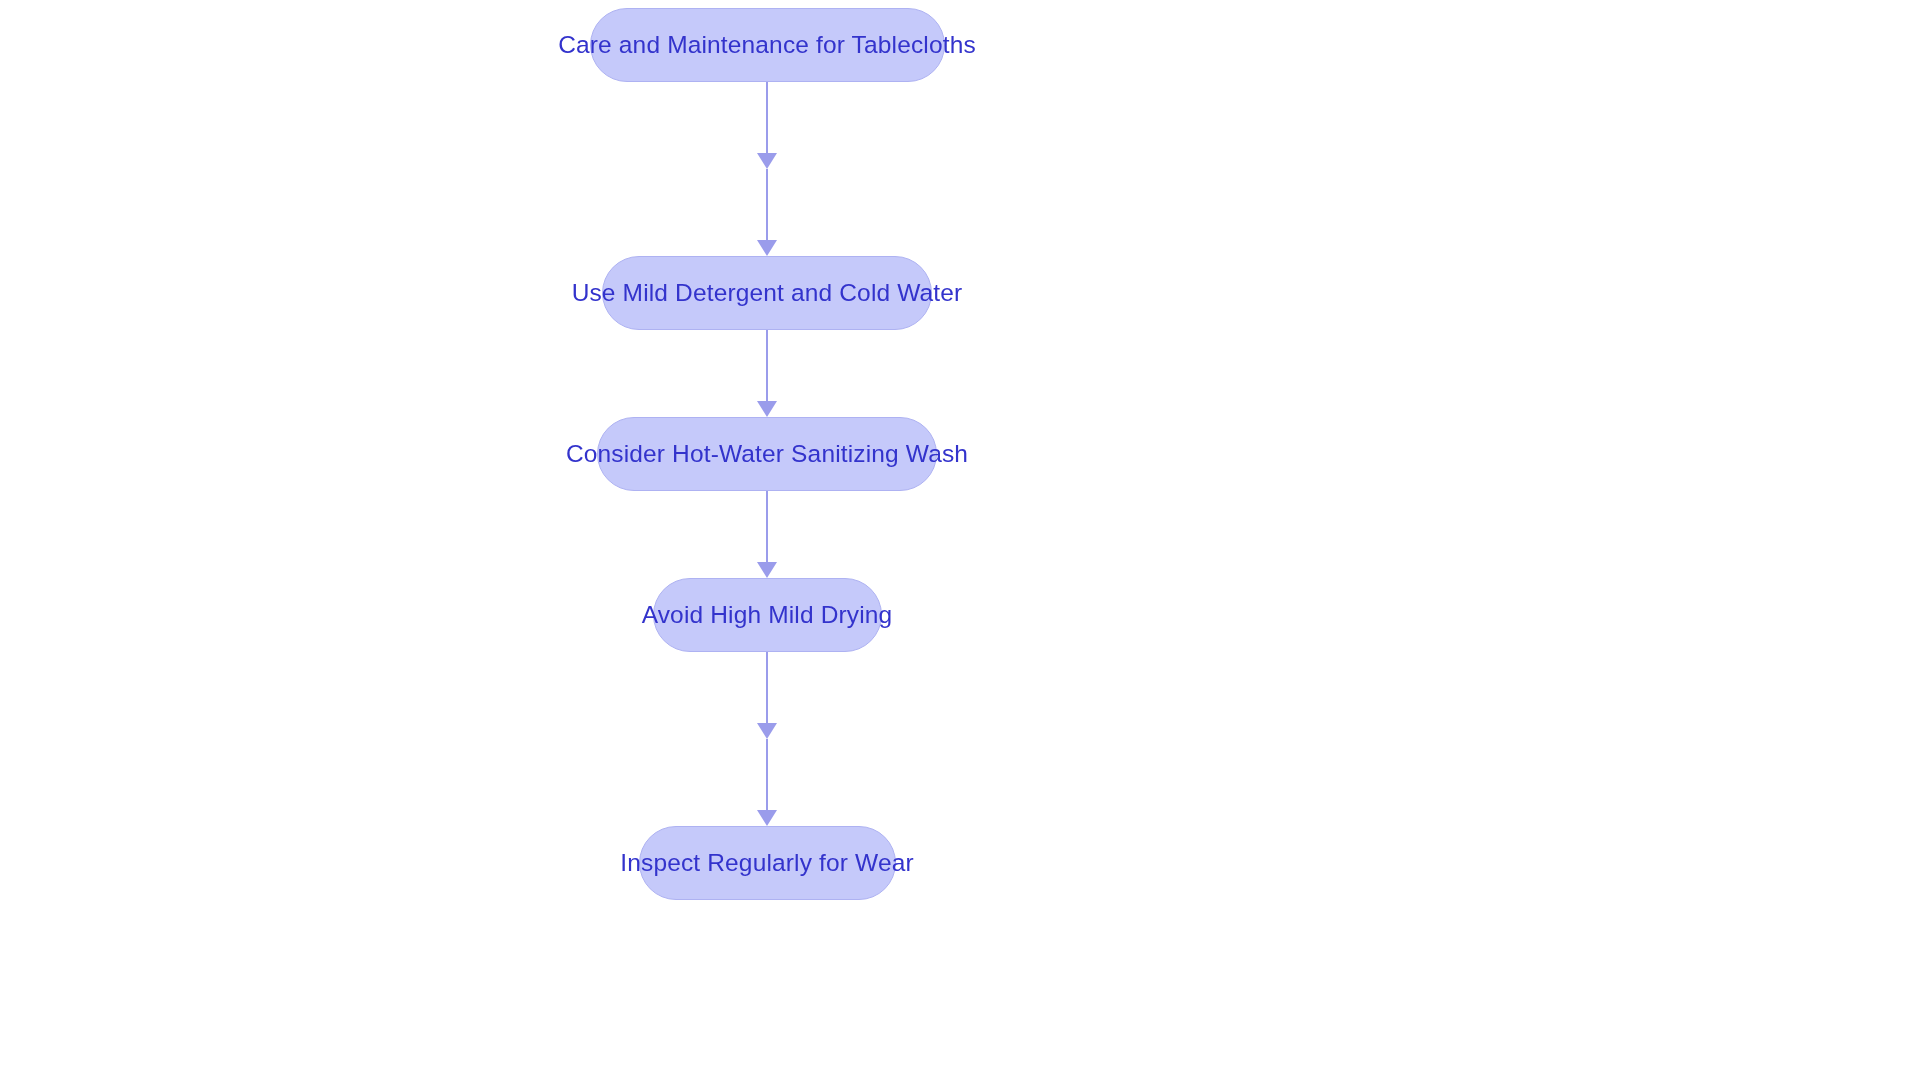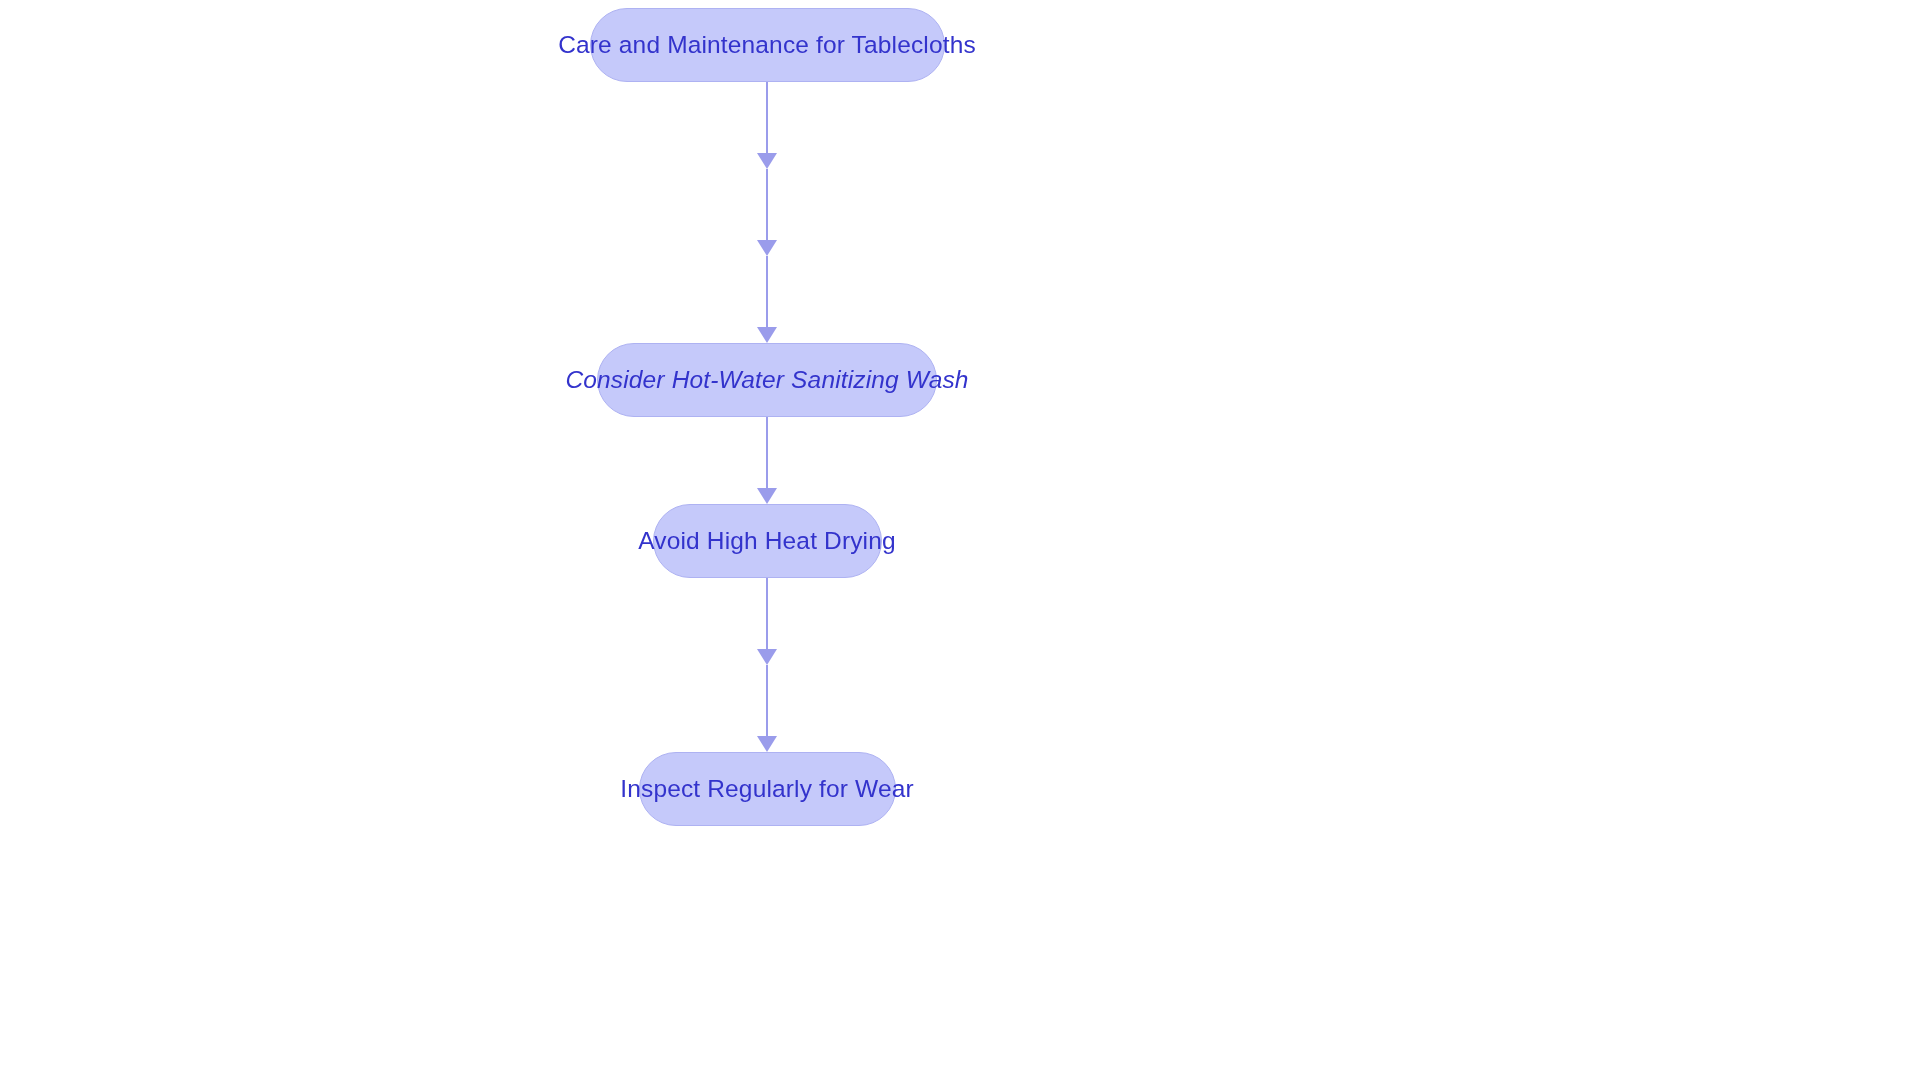--- a/index.html
+++ b/index.html
@@ -99,37 +99,40 @@
       <div class="connector-shaft"></div>
       <div class="connector-arrowhead"></div>
     </div>
 
 
     <div class="flow-connector">
       <div class="connector-shaft"></div>
       <div class="connector-arrowhead"></div>
     </div>
 
+    <div class="flow-node" style="width:330px;">
+      <span class="node-label">Use Mild Detergent and Cold Water</span>
+    </div>
 
     <div class="flow-connector">
       <div class="connector-shaft"></div>
       <div class="connector-arrowhead"></div>
     </div>
 
-    <div class="flow-node" style="width:340px;font-style:italic;">
+    <div class="flow-node" style="width:340px;">
       <span class="node-label">Consider Hot-Water Sanitizing Wash</span>
     </div>
 
     <div class="flow-connector">
       <div class="connector-shaft"></div>
       <div class="connector-arrowhead"></div>
     </div>
 
     <div class="flow-node" style="width:229px;">
-      <span class="node-label">Avoid High Heat Drying</span>
+      <span class="node-label">Avoid High Mild Drying</span>
     </div>
 
     <div class="flow-connector">
       <div class="connector-shaft"></div>
       <div class="connector-arrowhead"></div>
     </div>
 
 
     <div class="flow-connector">
       <div class="connector-shaft"></div>

